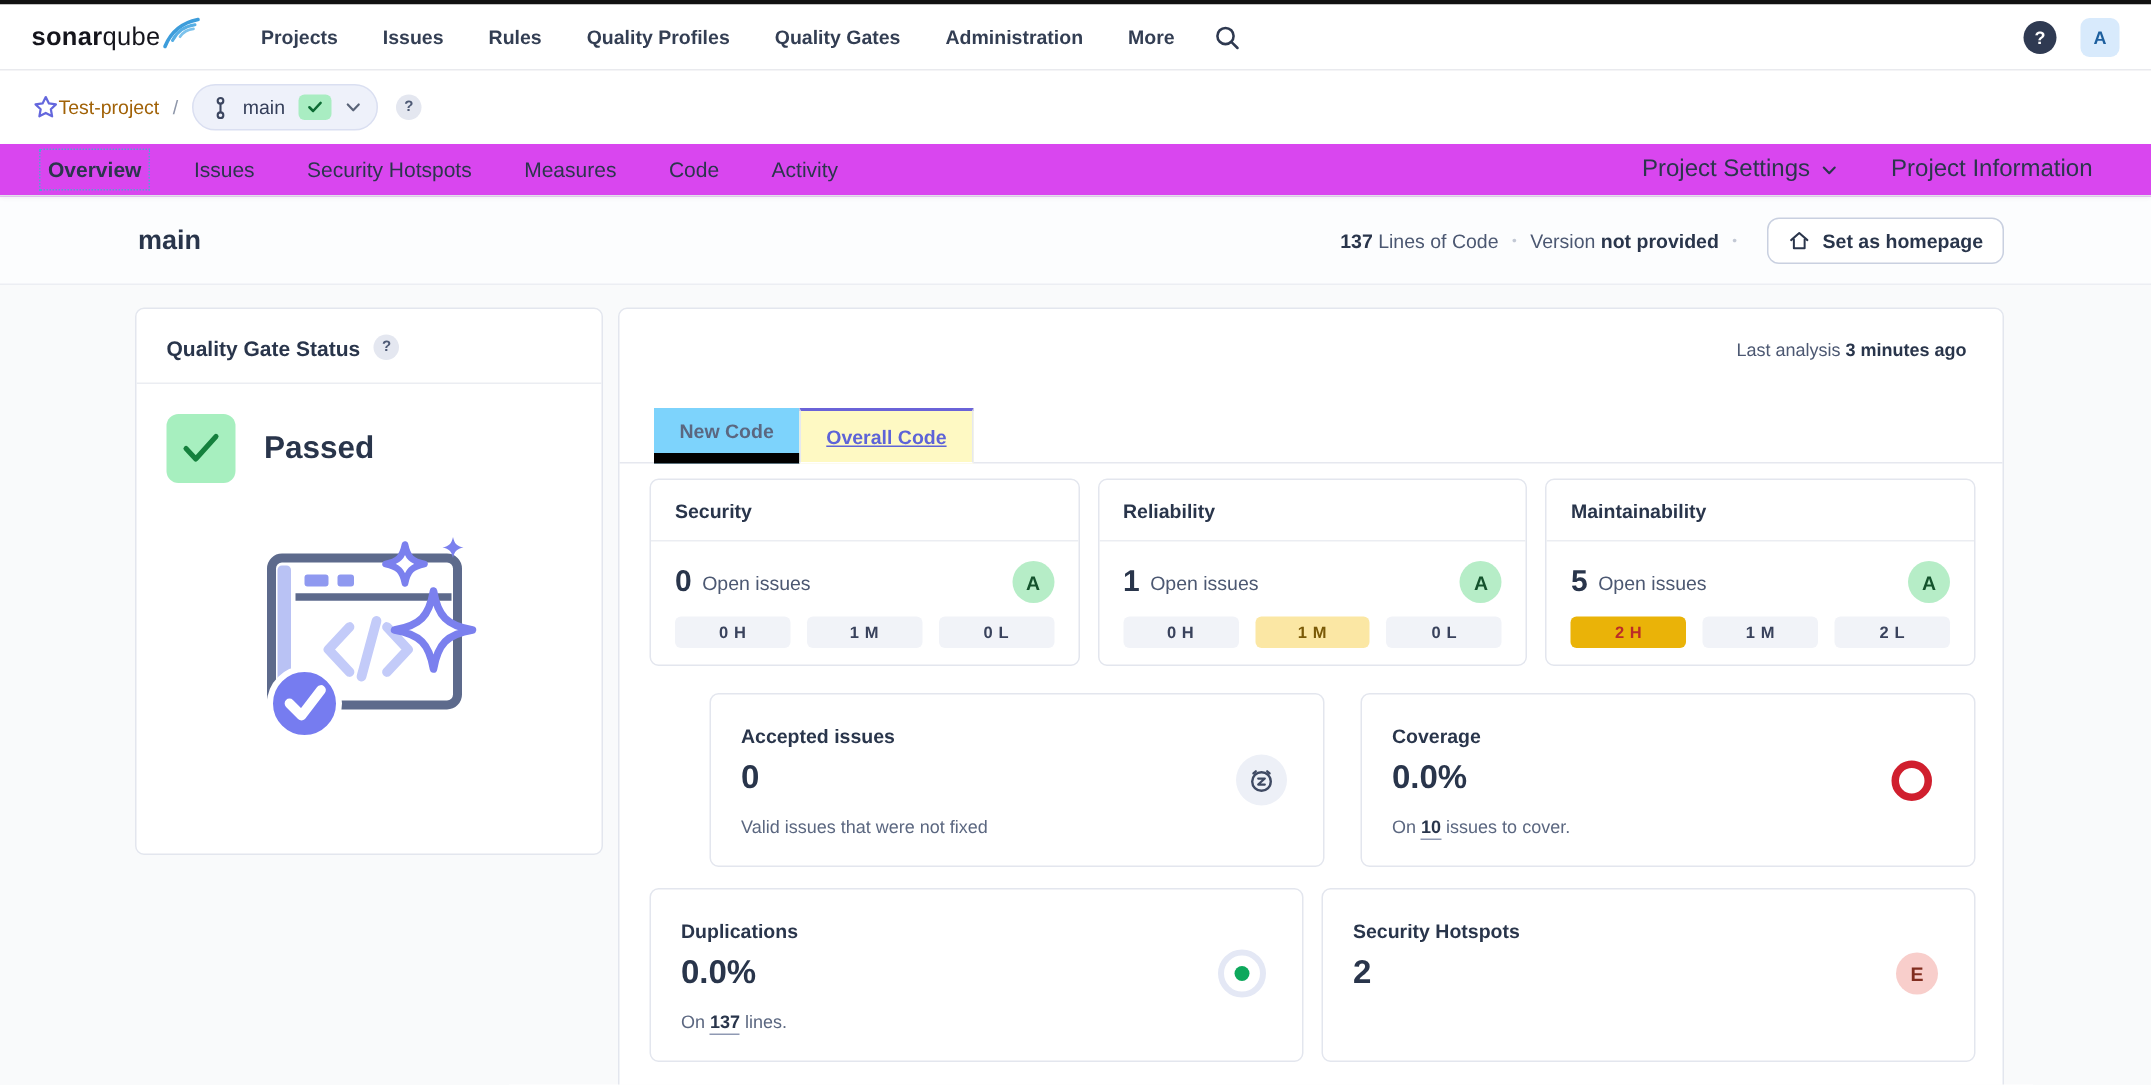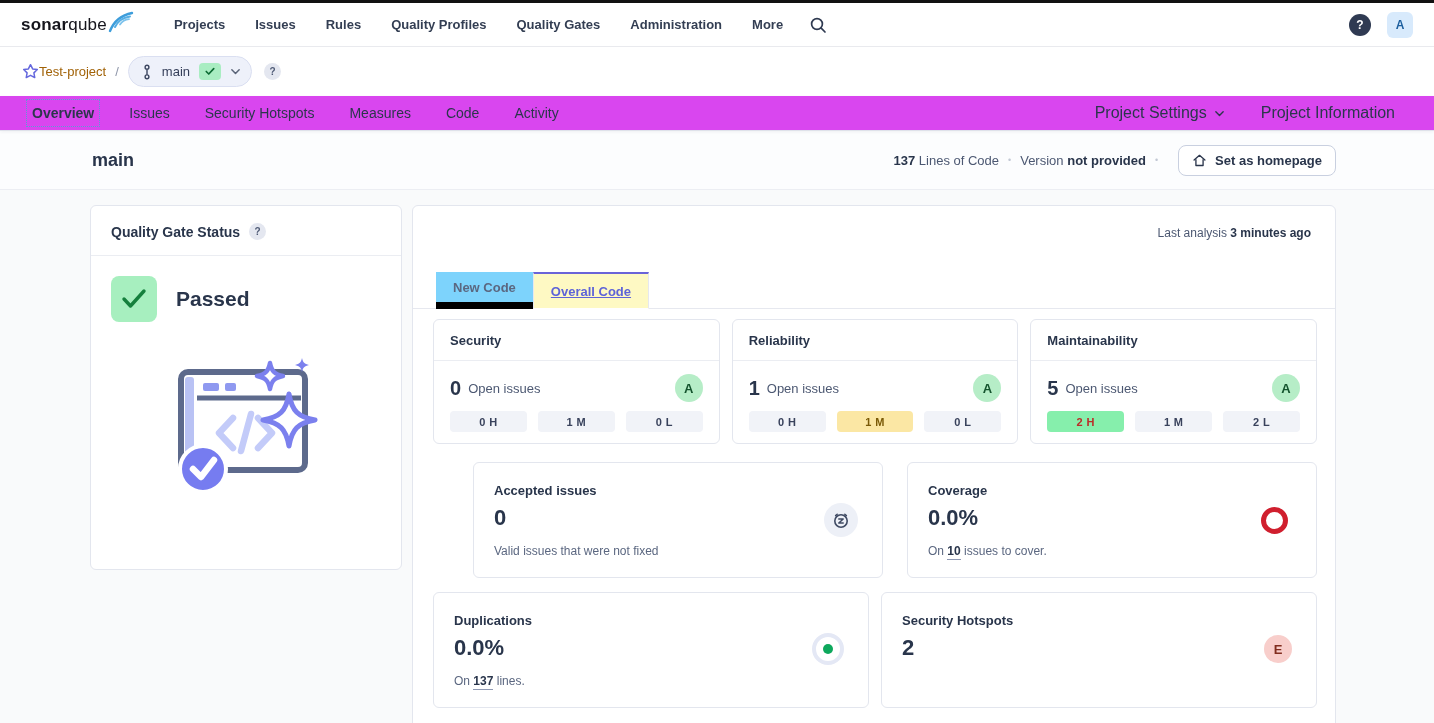--- a/index.html
+++ b/index.html
@@ -95,21 +95,21 @@
   .mc-count { font-size:20px; font-weight:700; color:#29354b; margin-right:7px; }
   .mc-label { font-size:13px; color:#4c5872; }
   .mc-rating { margin-left:auto; width:28px; height:28px; border-radius:50%;
                background:#b6edc7; color:#14532d; font-size:13px; font-weight:700;
                display:flex; align-items:center; justify-content:center; cursor:pointer; }
   .mc-chips { display:flex; gap:11px; padding:5px 16px 0; }
   .chip { flex:1; height:21px; border-radius:4px; background:#f1f3f8; color:#39425c;
           font-size:11px; font-weight:700; letter-spacing:.4px;
           display:flex; align-items:center; justify-content:center; cursor:pointer; }
   .chip.warning { background:#fbe7a4; color:#7a5a07; }
-  .chip.error { background:#86efac; color:#bb2c28; }
+  .chip.error { background:#eab308; color:#bb2c28; }
 
   .big-card { position:relative; padding:20px 20px 0; }
   .bc-title { font-size:13px; font-weight:700; color:#29354b; }
   .bc-value { font-size:22px; font-weight:700; color:#29354b; margin-top:7px; }
   .bc-desc { font-size:12px; color:#5b6780; margin-top:13px; }
   .bc-desc b { color:#29354b; font-weight:700; border-bottom:1px solid #8f99b3; padding-bottom:1px; cursor:pointer; }
   .bc-icon { position:absolute; right:24px; top:40px; }
   .icon-circle { width:34px; height:34px; border-radius:50%; background:#edf0f7;
                  display:flex; align-items:center; justify-content:center; }
   .coverage-ring { width:27px; height:27px; border:5px solid #d01f2e; border-radius:50%; background:#fff; margin:4px 4px 0 0; }

